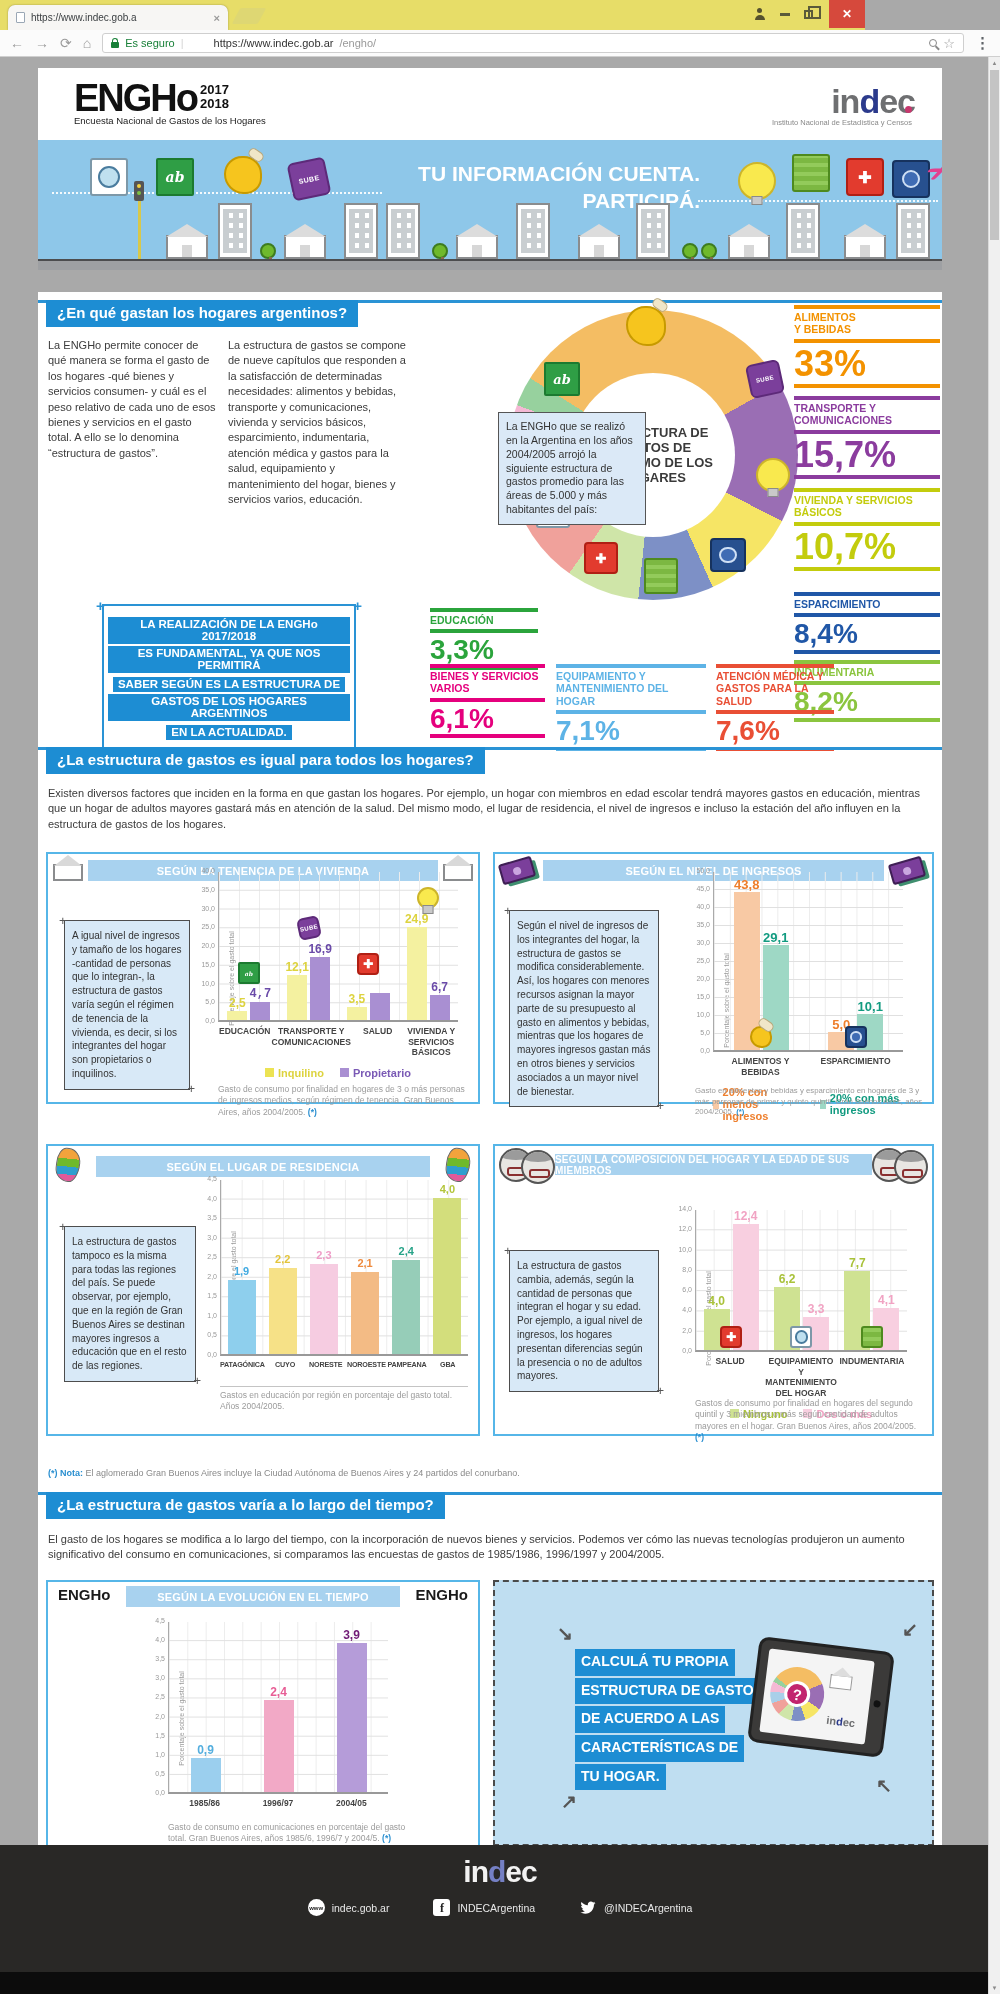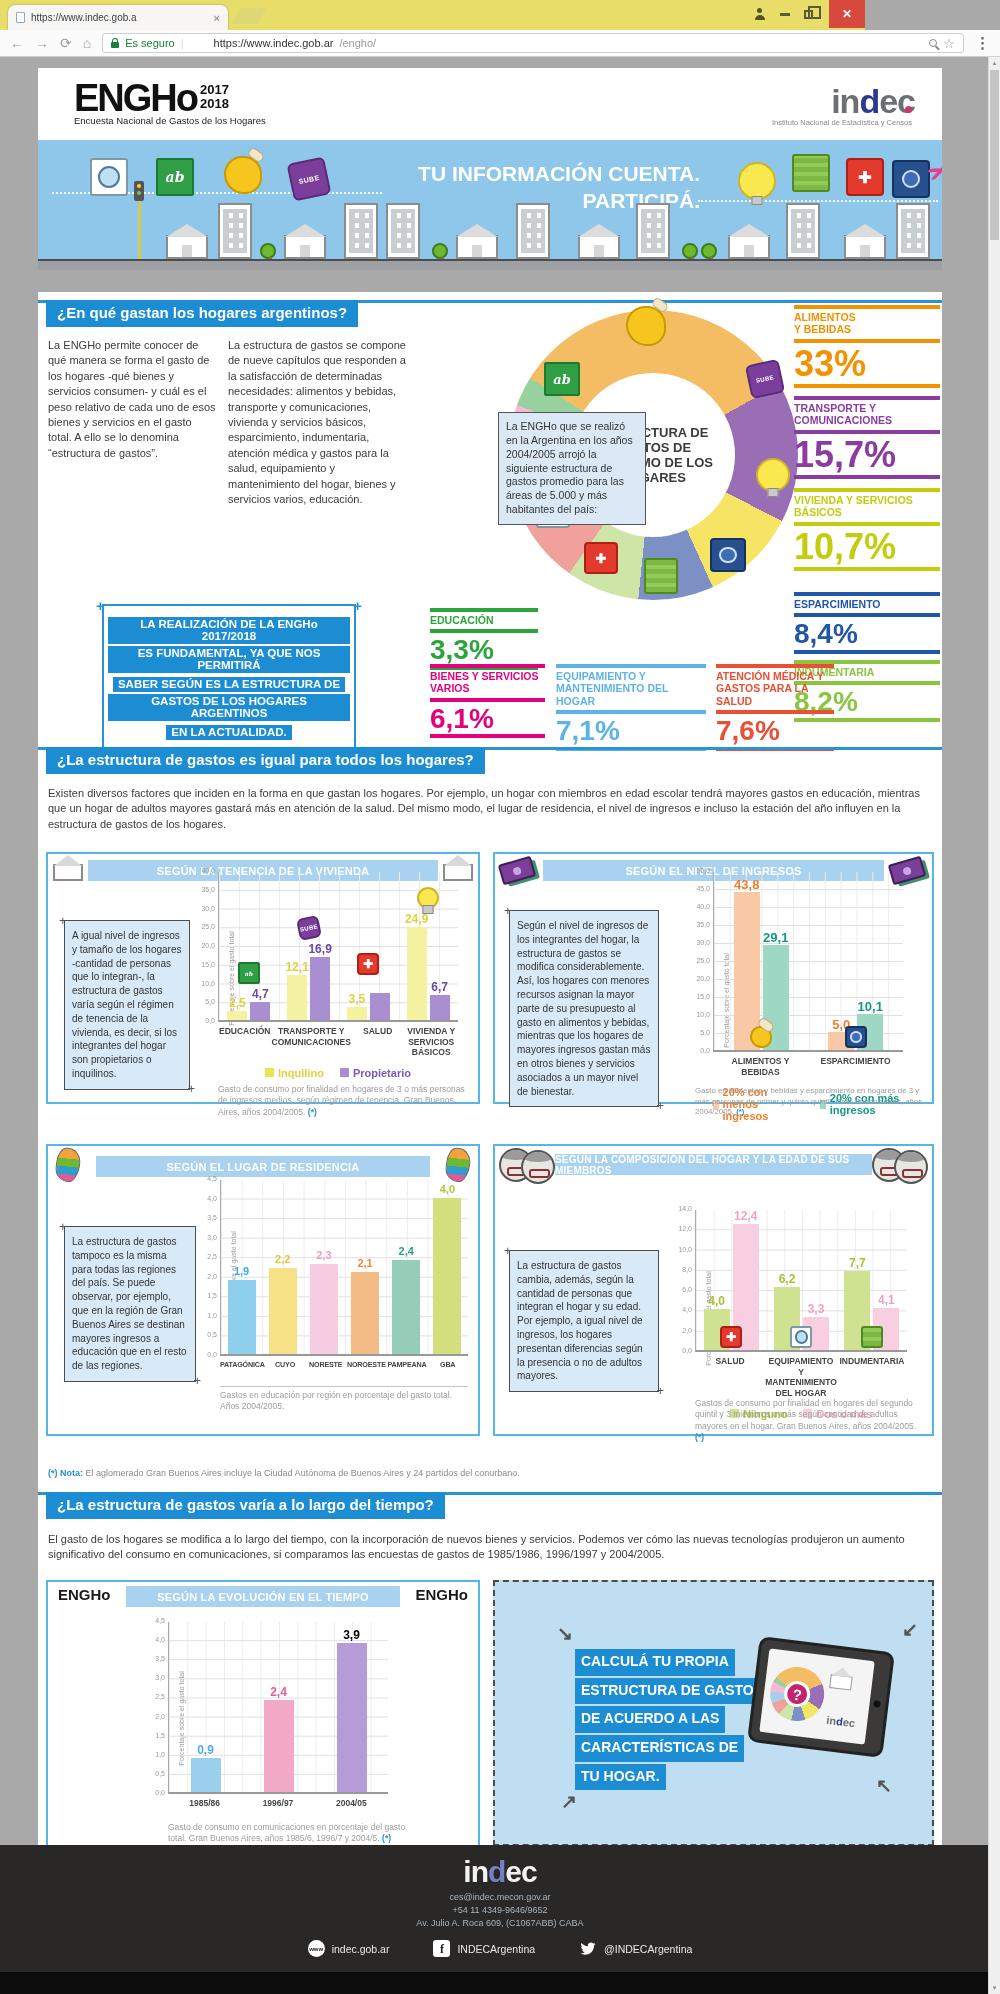--- a/index.html
+++ b/index.html
@@ -433,21 +433,21 @@
             <span class="ytick" style="bottom: 89.75px;">25,0</span>
             <span class="ytick" style="bottom: 108.5px;">30,0</span>
             <span class="ytick" style="bottom: 127.25px;">35,0</span>
             <span class="ytick" style="bottom: 146px;">40,0</span>
             <div class="groups">
               <div class="group">
                 <div class="bar" style="height: 9.375px; width: 20px; background: rgb(244, 241, 160);">
                   <span class="bval" style="color: rgb(221, 211, 63);">2,5</span>
                 </div>
                 <div class="bar" style="height: 17.625px; width: 20px; background: rgb(169, 143, 210);">
-                  <span class="bval" style="color: rgb(106, 74, 168);">4,7</span>
+                  <span class="bval" style="color: rgb(106, 74, 168); font-family: Liberation Mono, monospace;">4,7</span>
                 </div>
                 <div class="chip chip-book" style="bottom: 35.625px;">ab</div>
               </div>
               <div class="group">
                 <div class="bar" style="height: 45.375px; width: 20px; background: rgb(244, 241, 160);">
                   <span class="bval" style="color: rgb(221, 211, 63);">12,1</span>
                 </div>
                 <div class="bar" style="height: 63.375px; width: 20px; background: rgb(169, 143, 210);">
                   <span class="bval" style="color: rgb(106, 74, 168);">16,9</span>
                 </div>
@@ -729,21 +729,21 @@
                   <span class="bval" style="color: rgb(84, 174, 222);">0,9</span>
                 </div>
               </div>
               <div class="group">
                 <div class="bar" style="height: 91.7333px; width: 30px; background: rgb(242, 169, 198);">
                   <span class="bval" style="color: rgb(231, 94, 149);">2,4</span>
                 </div>
               </div>
               <div class="group">
                 <div class="bar" style="height: 149.067px; width: 30px; background: rgb(181, 156, 217);">
-                  <span class="bval" style="color: #000000;">3,9</span>
+                  <span class="bval" style="color: #701a75;">3,9</span>
                 </div>
               </div>
             </div>
           </div>
           <div class="xlabels" style="width: 220px;">
             <span class="xlab">1985/86</span>
             <span class="xlab">1996/97</span>
             <span class="xlab">2004/05</span>
           </div>
         </div>
@@ -779,25 +779,20 @@
         </div>
         <div class="homebtn"></div>
       </div>
     </div>
   </div>
 
   <div class="footer">
     <div class="findec">
       <span>in</span><span class="d">d</span><span>ec</span>
     </div>
-    <div class="fcontact">
-      <div>ces@indec.mecon.gov.ar</div>
-      <div>+54 11 4349-9646/9652</div>
-      <div>Av. Julio A. Roca 609, (C1067ABB) CABA</div>
-    </div>
     <div class="fsocial">
       <div class="fsitem">
         <span class="ic-www">www</span>
         <span>indec.gob.ar</span>
       </div>
       <div class="fsitem">
         <span class="ic-fb">f</span>
         <span>INDECArgentina</span>
       </div>
       <div class="fsitem">

